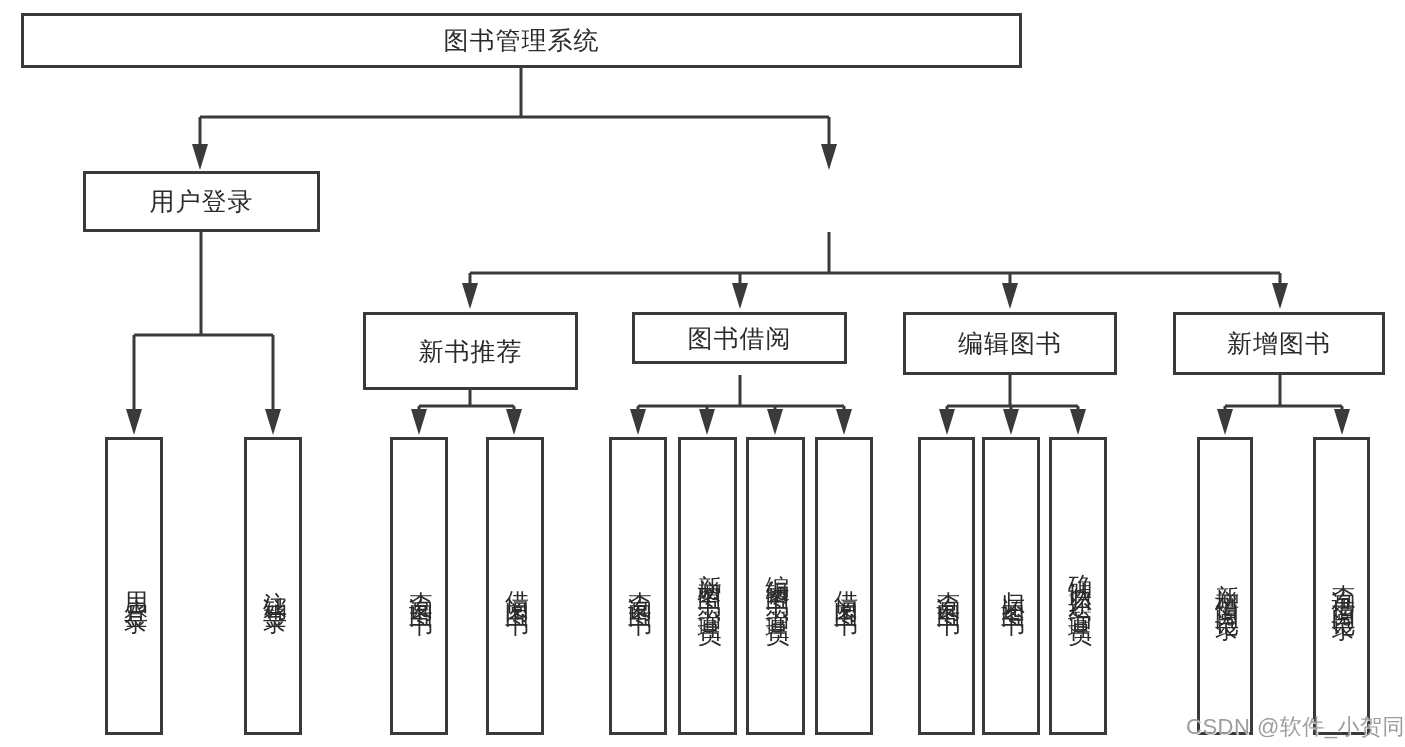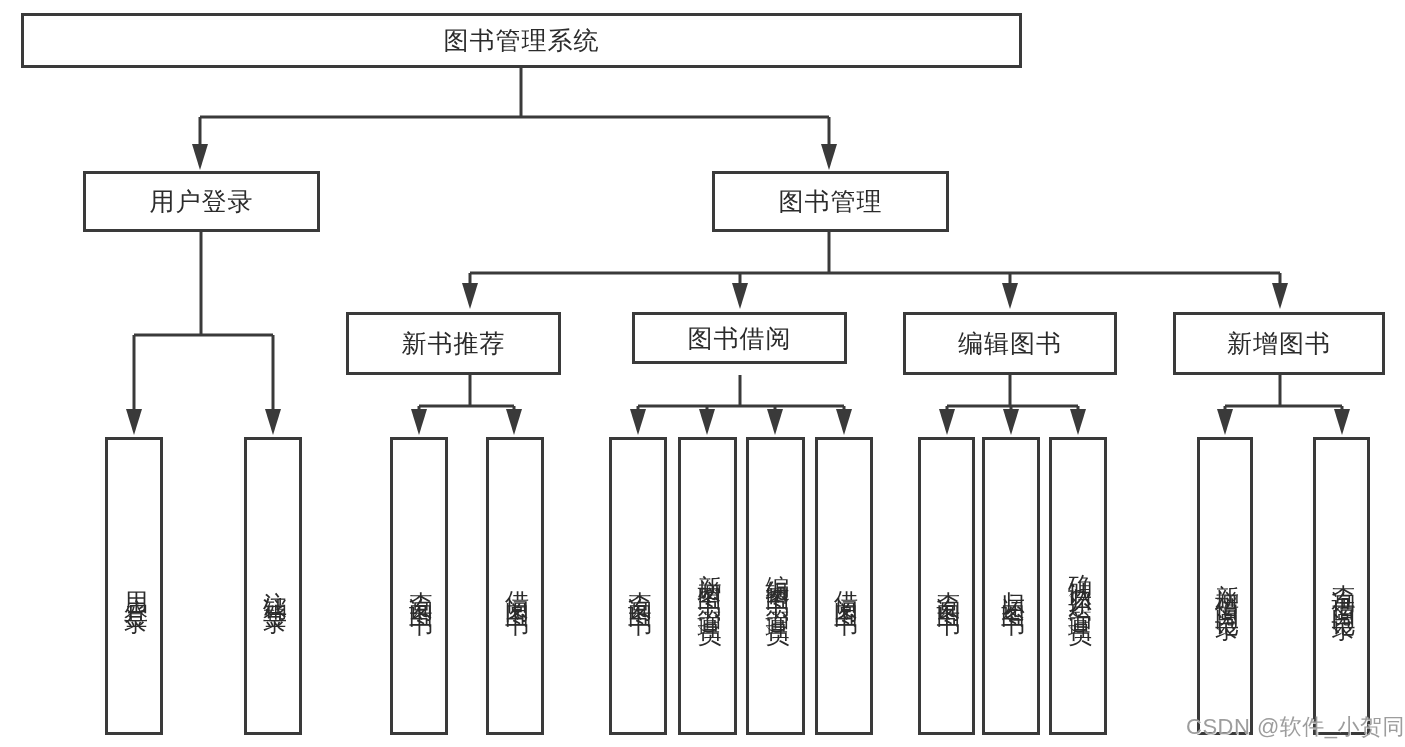--- a/index.html
+++ b/index.html
@@ -94,25 +94,22 @@
     </g>
   </svg>
 
   <div class="node hbox" style="left:21px;top:13px;width:1001px;height:55px">
     <span>图书管理系统</span>
   </div>
 
   <div class="node hbox" style="left:83px;top:171px;width:237px;height:61px">
     <span>用户登录</span>
   </div>
-  <div class="node hbox" style="left:712px;top:171px;width:237px;height:61px">
-    <span>图书管理</span>
-  </div>
 
-  <div class="node hbox" style="left:346px;top:312px;width:215px;height:63px">
+  <div class="node hbox" style="left:363px;top:312px;width:215px;height:78px">
     <span>新书推荐</span>
   </div>
   <div class="node hbox" style="left:632px;top:312px;width:215px;height:52px">
     <span>图书借阅</span>
   </div>
   <div class="node hbox" style="left:903px;top:312px;width:214px;height:63px">
     <span>编辑图书</span>
   </div>
   <div class="node hbox" style="left:1173px;top:312px;width:212px;height:63px">
     <span>新增图书</span>

